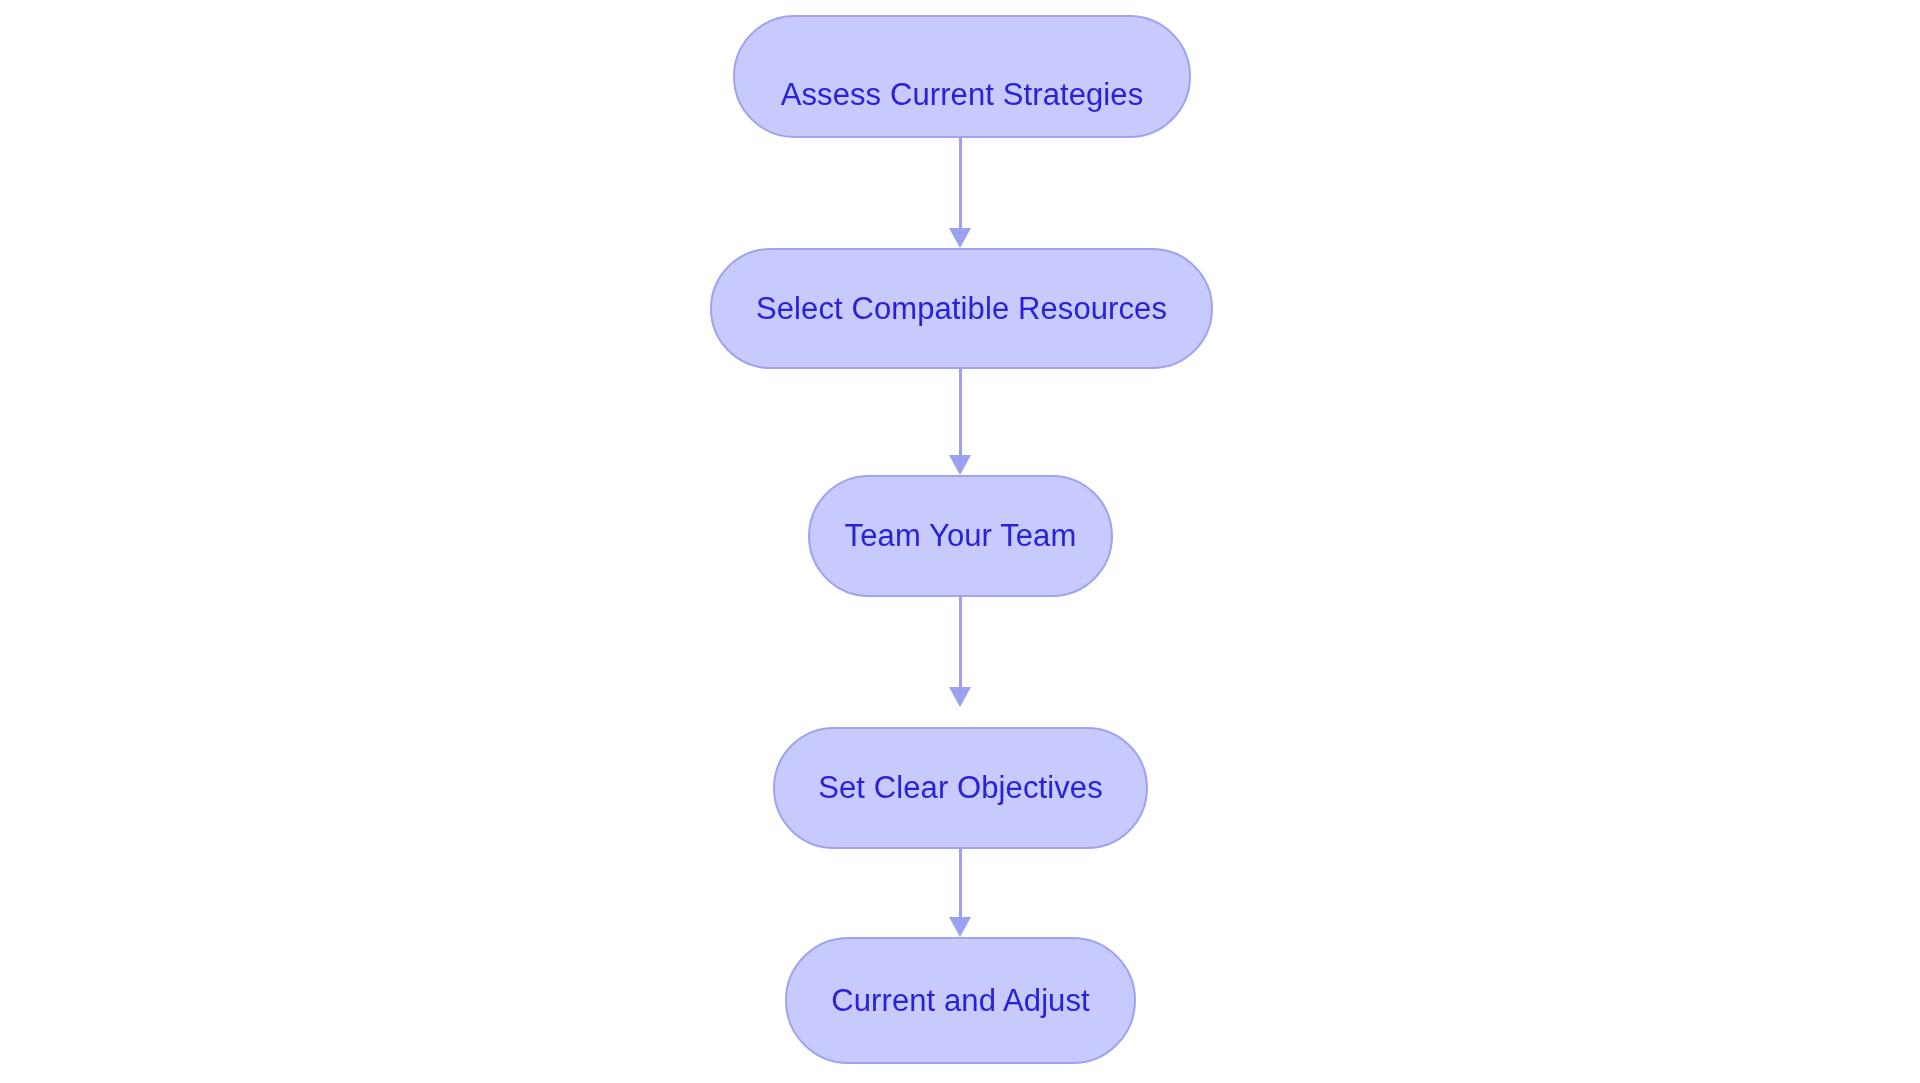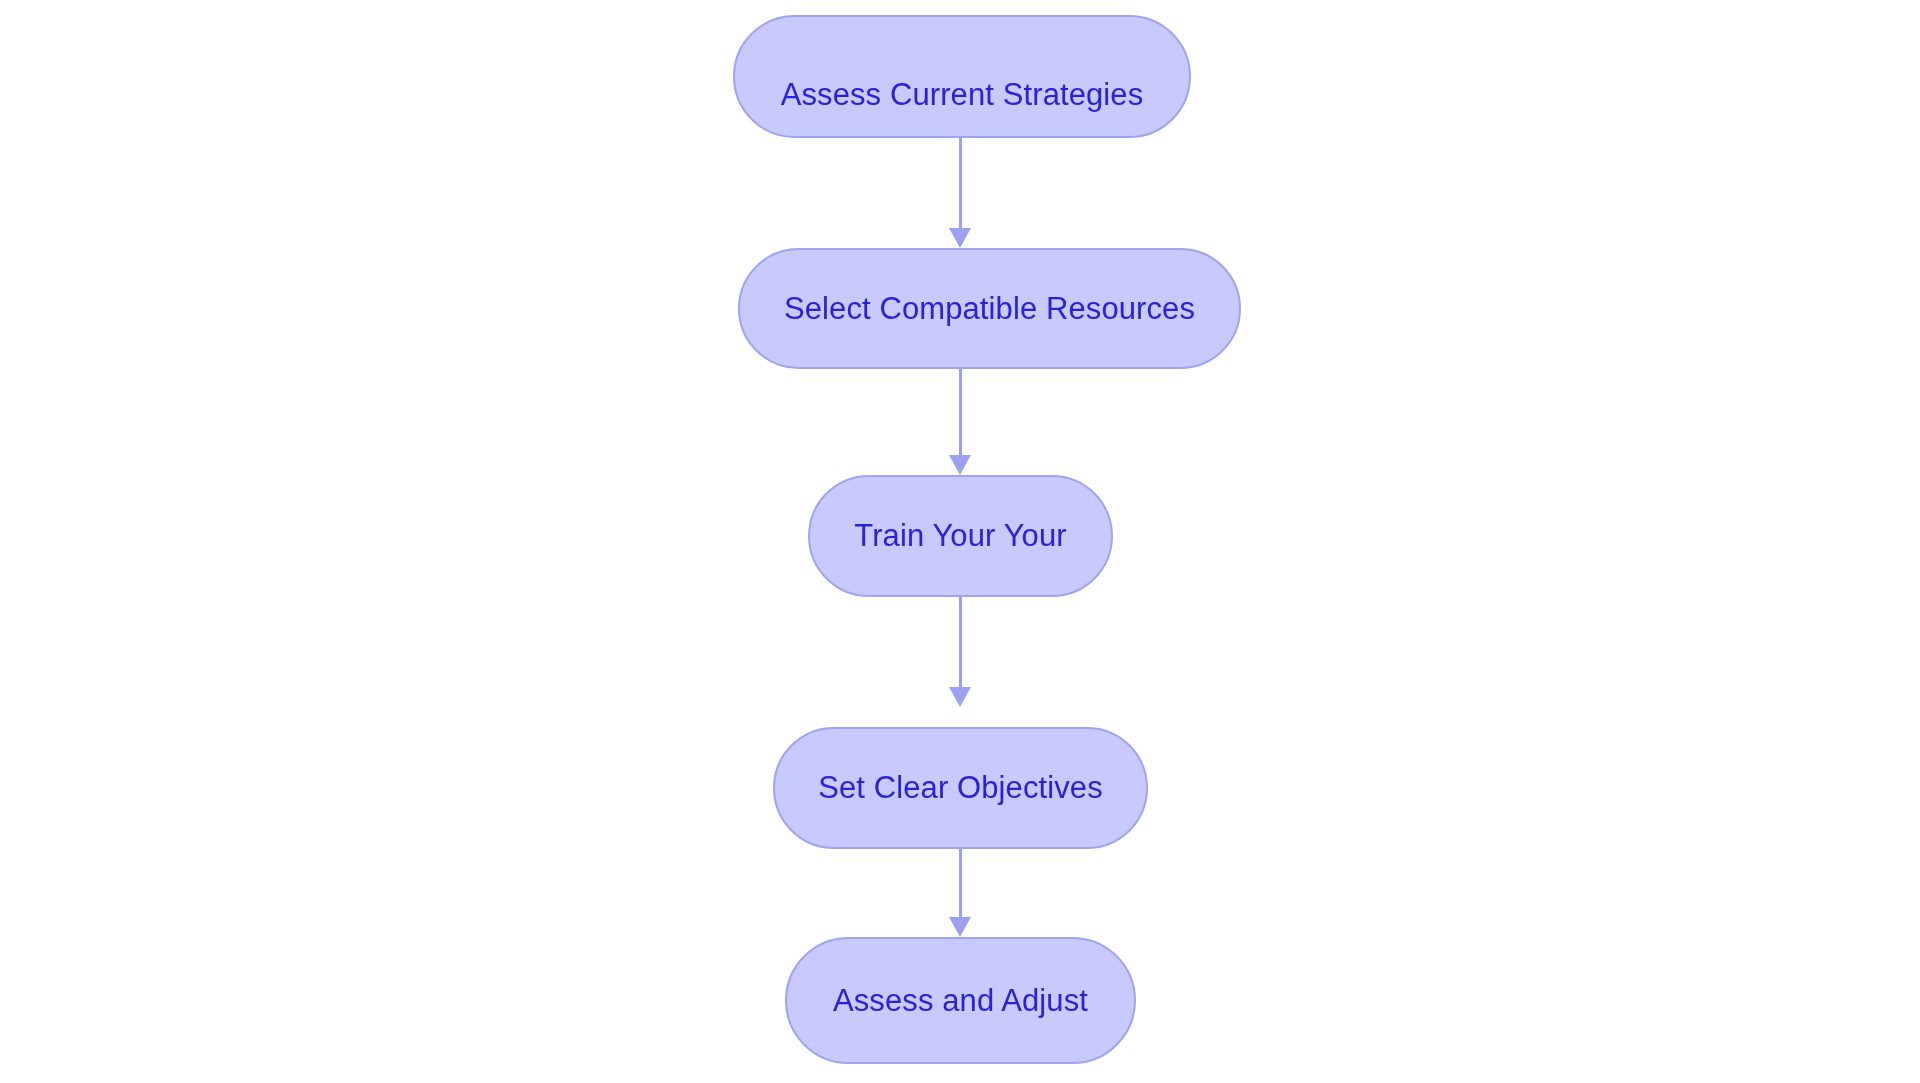--- a/index.html
+++ b/index.html
@@ -93,29 +93,29 @@
 
   <div class="connector" style="left: 945px; top: 829px; width: 30px; height: 108px;">
     <div class="connector-line" style="height: 90px; background: rgb(155, 160, 240);"></div>
     <div class="connector-arrow" style="border-top-color: rgb(155, 160, 240);"></div>
   </div>
 
   <div class="node" style="left: 733px; top: 15px; width: 458px; height: 123px; background: rgb(200, 201, 252); border-color: rgb(159, 163, 240);">
     <span class="node-label" style="color: rgb(42, 33, 216); margin-top: 36px;">Assess Current Strategies</span>
   </div>
 
-  <div class="node" style="left: 738px; top: 248px; width: 503px; height: 121px; background: rgb(200, 201, 252); border-color: rgb(159, 163, 240);">
+  <div class="node" style="left: 710px; top: 248px; width: 503px; height: 121px; background: rgb(200, 201, 252); border-color: rgb(159, 163, 240);">
     <span class="node-label" style="color: rgb(42, 33, 216);">Select Compatible Resources</span>
   </div>
 
   <div class="node" style="left: 808px; top: 475px; width: 305px; height: 122px; background: rgb(200, 201, 252); border-color: rgb(159, 163, 240);">
-    <span class="node-label" style="color: rgb(42, 33, 216);">Train Your Your</span>
+    <span class="node-label" style="color: rgb(42, 33, 216);">Team Your Team</span>
   </div>
 
   <div class="node" style="left: 773px; top: 727px; width: 375px; height: 122px; background: rgb(200, 201, 252); border-color: rgb(159, 163, 240);">
     <span class="node-label" style="color: rgb(42, 33, 216);">Set Clear Objectives</span>
   </div>
 
   <div class="node" style="left: 785px; top: 937px; width: 351px; height: 127px; background: rgb(200, 201, 252); border-color: rgb(159, 163, 240);">
-    <span class="node-label" style="color: rgb(42, 33, 216);">Assess and Adjust</span>
+    <span class="node-label" style="color: rgb(42, 33, 216);">Current and Adjust</span>
   </div>
 
 </div>
 
 </body></html>

